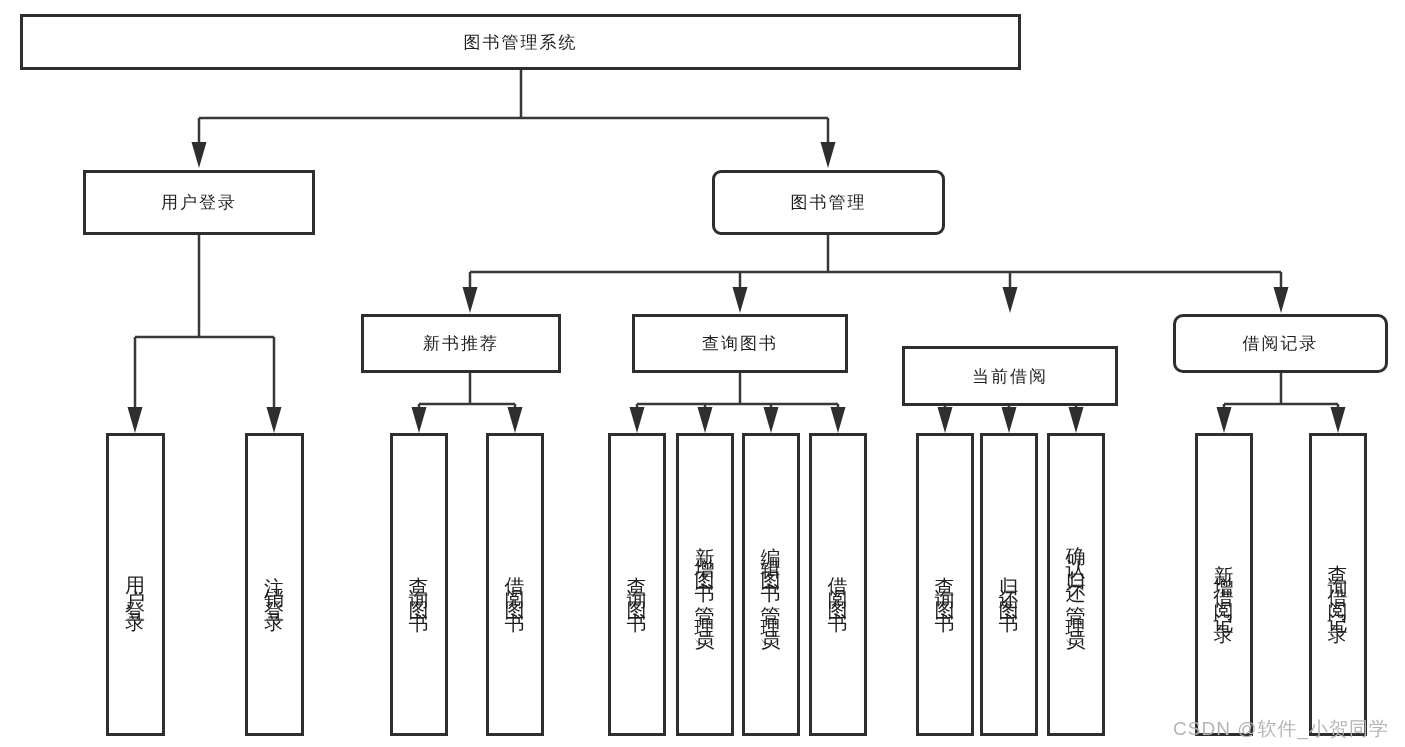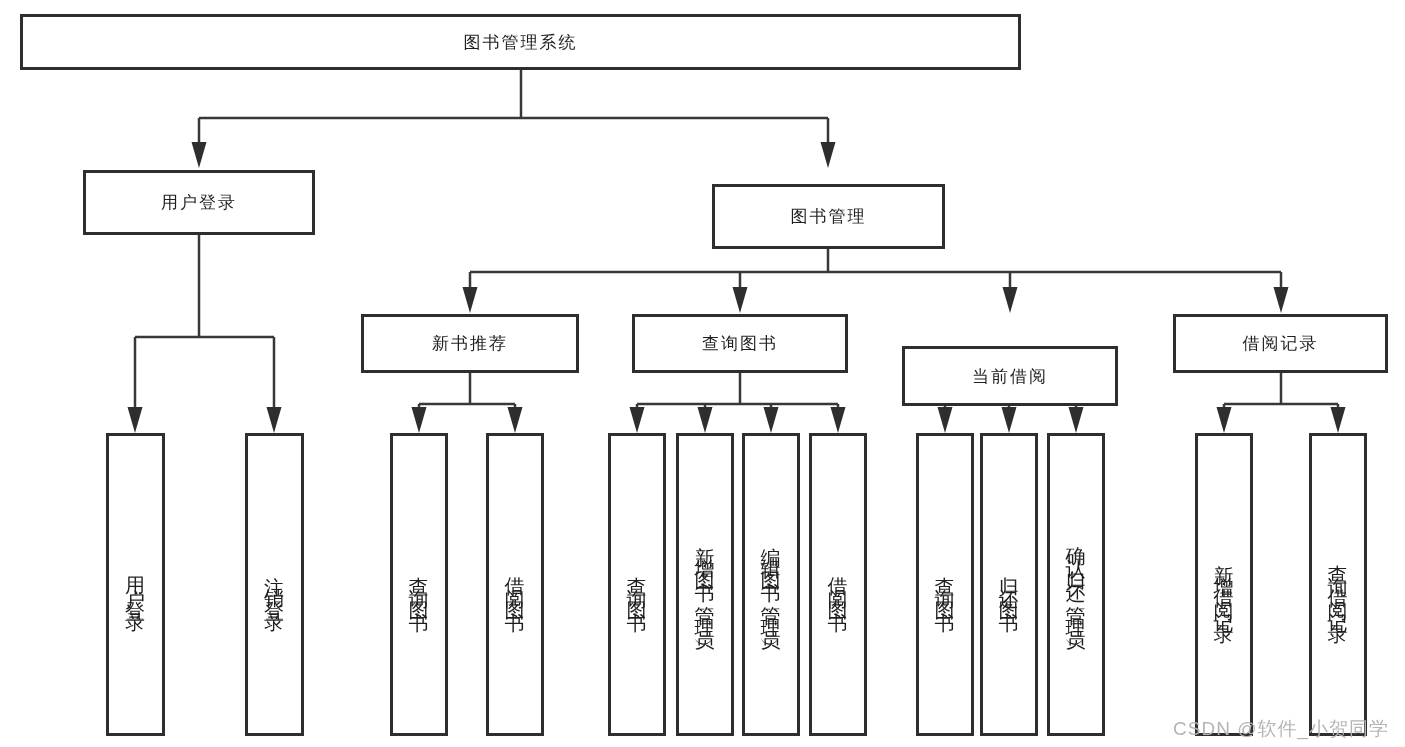--- a/index.html
+++ b/index.html
@@ -83,34 +83,34 @@
     </g>
   </svg>
 
   <div class="node h-node" style="left:20px; top:14px; width:1001px; height:56px;">
     <span>图书管理系统</span>
   </div>
 
   <div class="node h-node" style="left:83px; top:170px; width:232px; height:65px;">
     <span>用户登录</span>
   </div>
-  <div class="node h-node" style="left:712px; top:184px; width:233px; height:65px;">
+  <div class="node h-node" style="left:712px; top:170px; width:233px; height:65px;border-radius:9px;">
     <span>图书管理</span>
   </div>
 
-  <div class="node h-node" style="left:361px; top:314px; width:218px; height:59px;">
+  <div class="node h-node" style="left:361px; top:314px; width:200px; height:59px;">
     <span>新书推荐</span>
   </div>
   <div class="node h-node" style="left:632px; top:314px; width:216px; height:59px;">
     <span>查询图书</span>
   </div>
   <div class="node h-node" style="left:902px; top:314px; width:216px; height:60px;margin-top:32px;">
     <span>当前借阅</span>
   </div>
-  <div class="node h-node" style="left:1173px; top:314px; width:215px; height:59px;">
+  <div class="node h-node" style="left:1173px; top:314px; width:215px; height:59px;border-radius:10px;">
     <span>借阅记录</span>
   </div>
 
   <div class="node v-node" style="left:106px; top:433px; width:59px; height:303px;">
     <span class="vtext">用户登录</span>
   </div>
   <div class="node v-node" style="left:245px; top:433px; width:59px; height:303px;">
     <span class="vtext">注销登录</span>
   </div>
 

